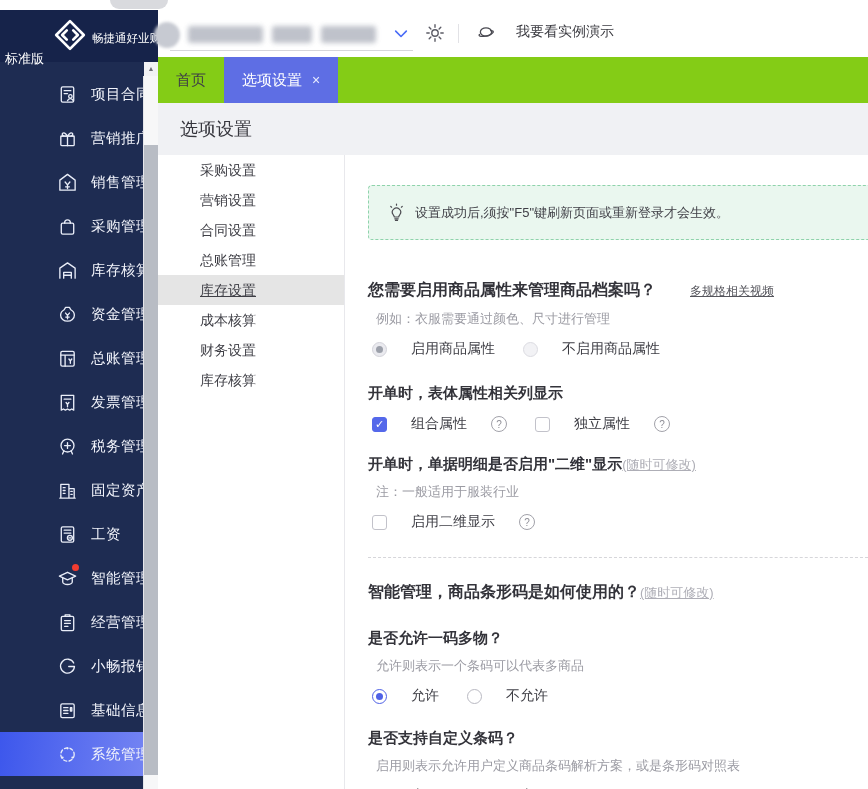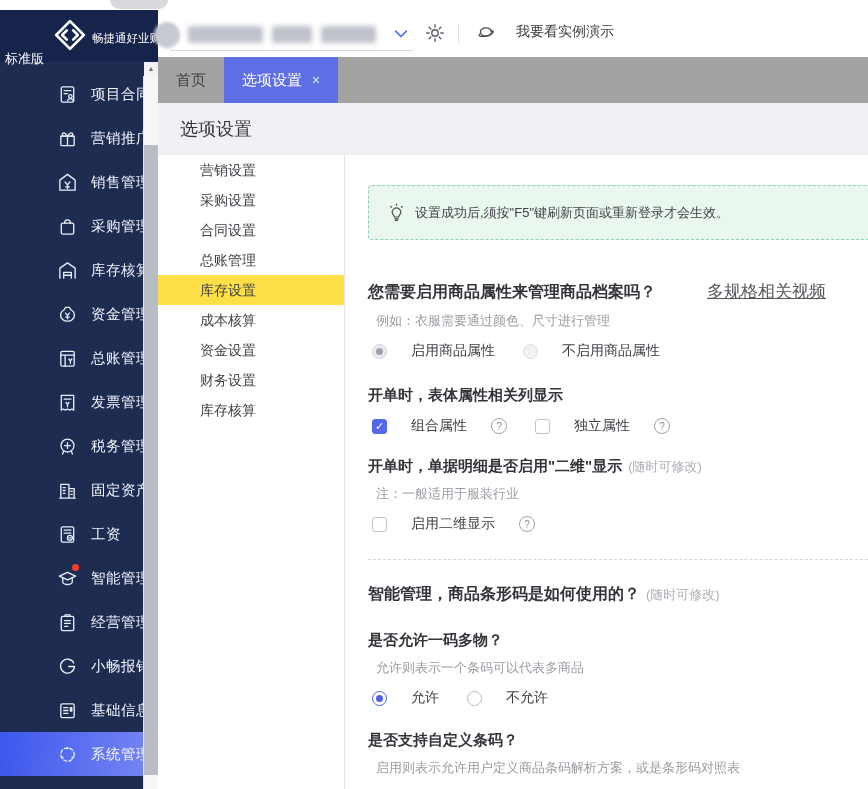--- a/index.html
+++ b/index.html
@@ -39,46 +39,46 @@
   #org-underline{position:absolute;left:12px;top:40px;width:243px;border-bottom:1px solid #d6d6da;}
   #chevron{position:absolute;left:234px;top:15px;width:18px;height:18px;color:#4a6cf7;}
   #chevron svg{stroke-width:2;}
   #gear{position:absolute;left:266px;top:12px;width:22px;height:22px;color:#5c5c66;cursor:pointer;}
   #topbar-divider{position:absolute;left:300px;top:14px;width:1px;height:19px;background:#e2e2e6;}
   #demo-link{position:absolute;left:318px;top:12px;display:flex;align-items:center;gap:20px;cursor:pointer;}
   #demo-icon{width:20px;height:20px;color:#4a4a52;}
   #demo-label{font-size:14px;color:#3a3a40;}
 
   
-  #tabrow{position:absolute;left:158px;top:57px;width:710px;height:46px;background:#a3a3a3;display:flex;}
+  #tabrow{position:absolute;left:158px;top:57px;width:710px;height:46px;background:#84cc16;display:flex;}
   .tab{height:46px;line-height:46px;padding:0 16px;font-size:15px;color:#3f3f46;cursor:pointer;margin-left:2px;}
   .tab.active{background:#5e6ee4;color:#fff;padding:0 18px;display:flex;align-items:center;gap:10px;line-height:normal;}
   .tab-close{font-size:14px;color:#e9ecff;}
 
   
   #titleband{position:absolute;left:158px;top:103px;width:710px;height:52px;background:#f0f1f4;}
   #page-title{margin:0;font-size:18px;font-weight:400;color:#36363d;line-height:52px;padding-left:22px;}
 
   
   #secnav{position:absolute;left:158px;top:155px;width:187px;bottom:0;background:#fff;border-right:1px solid #e8e8ec;box-sizing:border-box;}
   .sec-item{height:30px;line-height:30px;padding-left:42px;font-size:14px;color:#3f3f46;cursor:pointer;white-space:nowrap;}
-  .sec-item.selected{background:#fde047;}
+  .sec-item.selected{background:#e5e5e5;text-decoration:underline;}
 
   
   #main{position:absolute;left:346px;top:155px;width:522px;bottom:0;background:#fff;overflow:hidden;padding-left:22px;box-sizing:content-box;}
   #banner{margin-top:30px;width:520px;height:55px;background:#eaf7ef;border:1.5px dashed #8ed3ab;border-radius:4px;
           display:flex;align-items:center;padding:0 18px;gap:9px;box-sizing:border-box;}
   #banner-icon{width:19px;height:19px;color:#4c4c52;flex:none;}
   #banner-text{font-size:13px;color:#3f3f46;}
 
   .sect-title{font-size:16px;font-weight:700;color:#33333a;}
   .sub-title{font-size:15px;font-weight:700;color:#33333a;}
-  .inline-note{font-size:13px;font-weight:400;color:#aeaeb6;margin-left:6px;}
+  .inline-note{font-size:13px;font-weight:400;color:#aeaeb6;text-decoration:underline;}
   .hint{font-size:13px;color:#9b9ba3;margin-top:9px;padding-left:8px;}
-  .video-link{font-size:17px;font-weight:400;color:#55555c;text-decoration:underline;margin-left:51px;cursor:pointer;}
+  .video-link{font-size:12px;font-weight:400;color:#55555c;text-decoration:underline;margin-left:34px;cursor:pointer;}
 
   .opt-row{display:flex;align-items:center;gap:28px;margin-top:12px;padding-left:4px;}
   .opt{display:inline-flex;align-items:center;gap:24px;cursor:pointer;}
   .opt-label{font-size:14px;color:#3d3d44;}
   .radio{width:15px;height:15px;border-radius:50%;border:1px solid #b9b9c2;background:#fff;position:relative;box-sizing:border-box;flex:none;}
   .radio.sel{border-color:#4f61e6;border-width:1.5px;}
   .radio.sel::after{content:"";position:absolute;left:3px;top:3px;right:3px;bottom:3px;border-radius:50%;background:#4f61e6;}
   .radio.dis{background:#f2f2f5;border-color:#dcdce2;}
   .radio.sel.dis{border-color:#d3d3da;background:#eaeaef;border-width:1px;}
   .radio.sel.dis::after{background:#9ca0aa;}
@@ -282,27 +282,26 @@
     <span>选项设置</span>
     <span class="tab-close">×</span>
   </div>
 </div>
 
 <div id="titleband">
   <h1 id="page-title">选项设置</h1>
 </div>
 
 <div id="secnav">
+    <div class="sec-item">采购设置</div>
     <div class="sec-item">营销设置</div>
-    <div class="sec-item">采购设置</div>
     <div class="sec-item">合同设置</div>
     <div class="sec-item">总账管理</div>
     <div class="sec-item selected">库存设置</div>
     <div class="sec-item">成本核算</div>
-    <div class="sec-item">资金设置</div>
     <div class="sec-item">财务设置</div>
     <div class="sec-item">库存核算</div>
   </div>
 
 <div id="main">
   <div id="banner">
     <span id="banner-icon" class="icon"><svg viewBox="0 0 22 22">
           <path d="M7.2 13.6a4.8 4.8 0 117.6 0c-.7.9-1.3 1.5-1.3 2.6H8.5c0-1.1-.6-1.7-1.3-2.6z"></path>
           <path d="M9 18.3h4M9.8 20.2h2.4M11 1.2v1.4M4.3 3.9l1 1M17.7 3.9l-1 1"></path>
         </svg></span>

